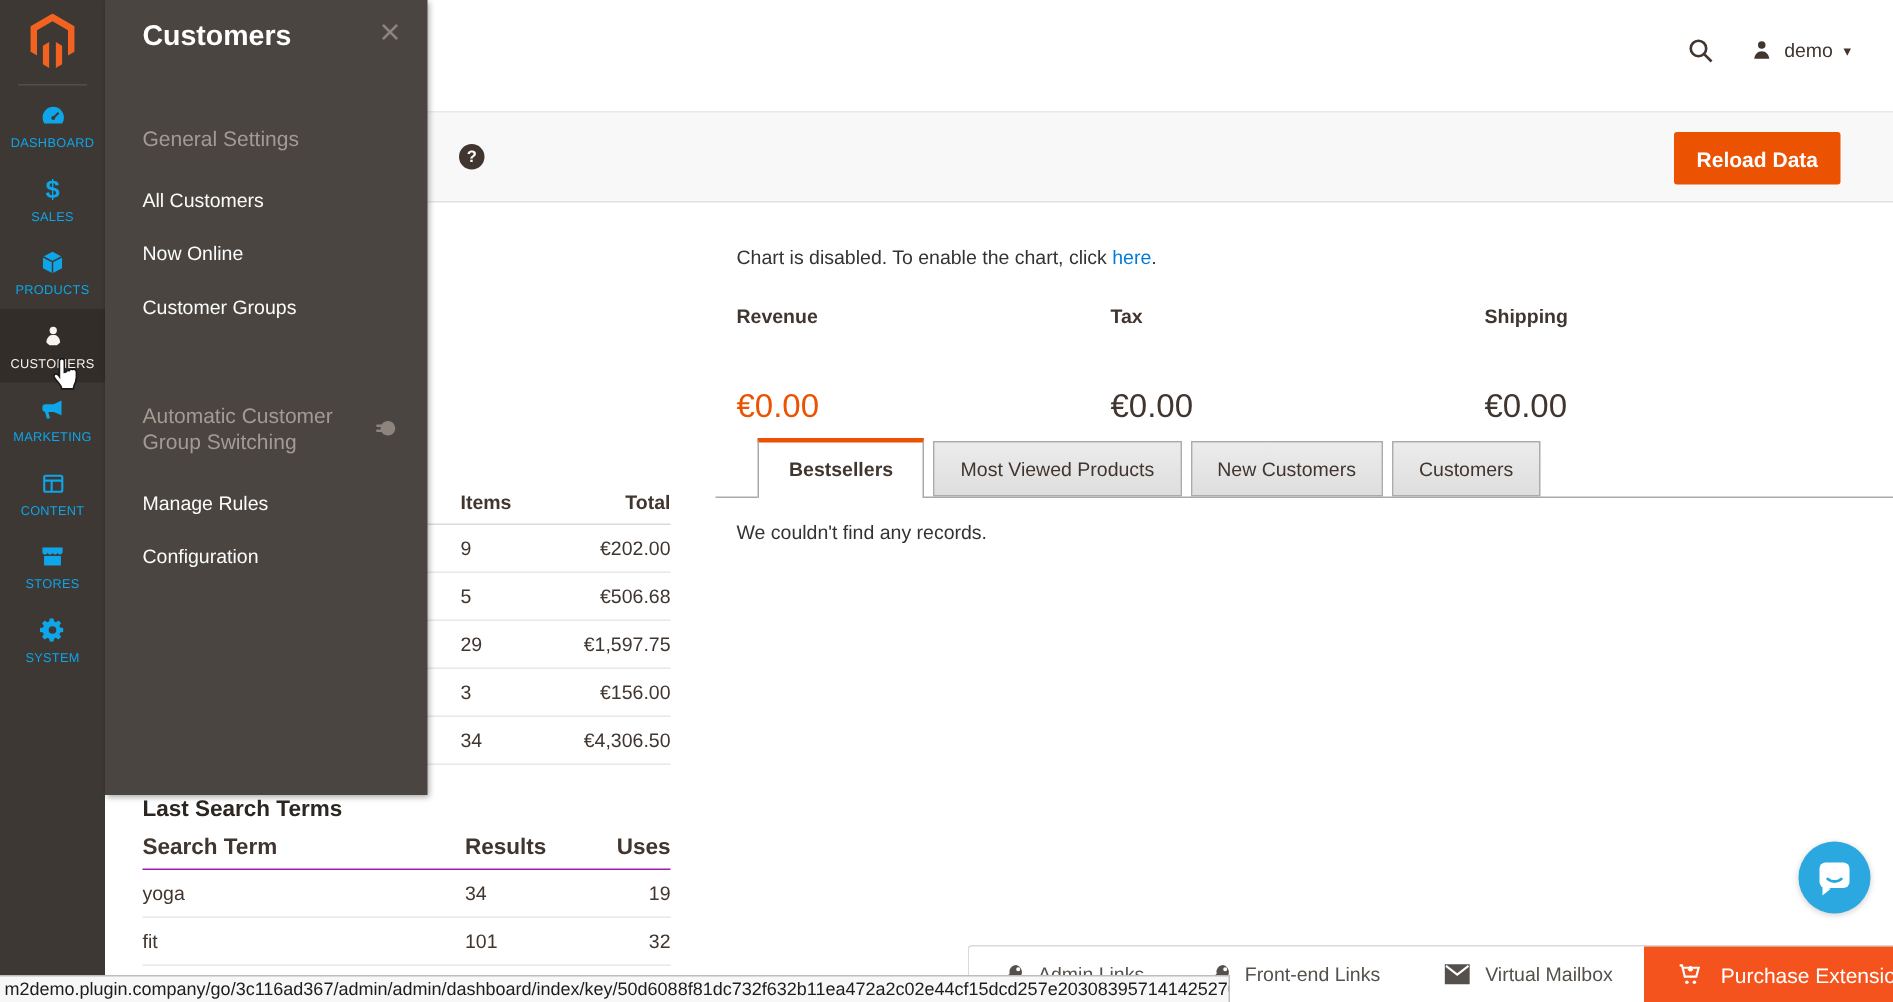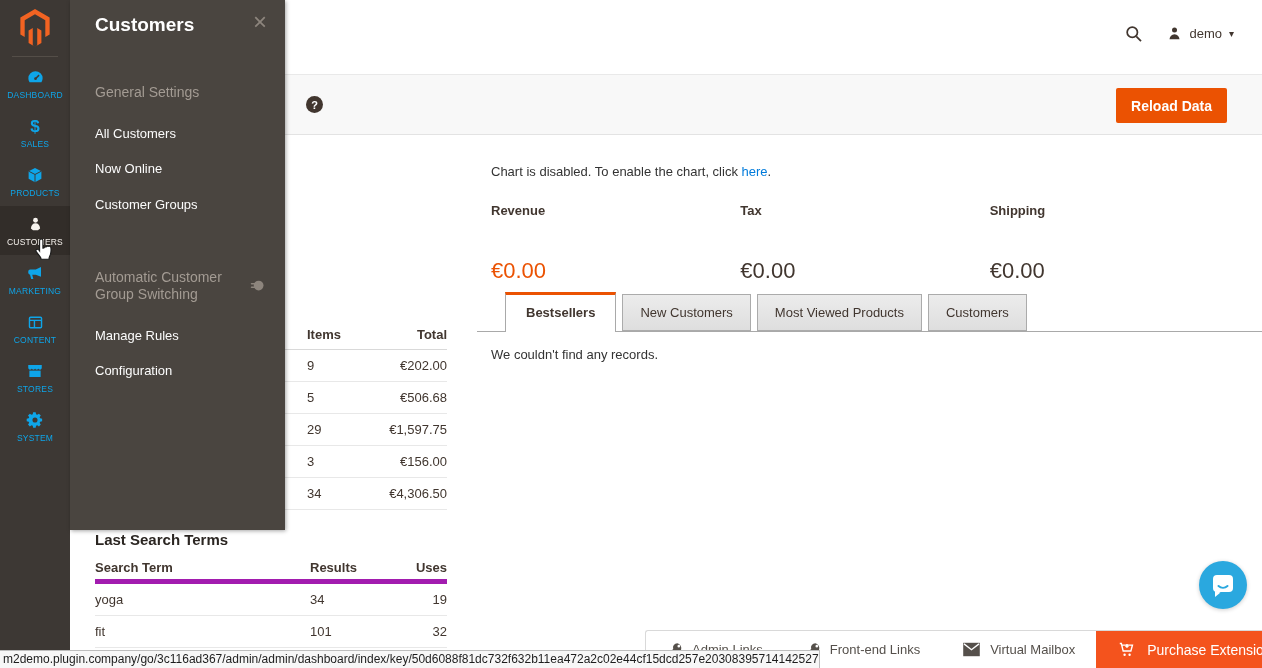--- a/index.html
+++ b/index.html
@@ -45,21 +45,21 @@
   
   .orders{position:absolute;left:95px;top:320px;width:352px;font-size:13px;color:#41362f;}
   .t-head{display:flex;align-items:center;height:29px;font-weight:bold;border-bottom:1px solid #d9d9d9;}
   .o-row{display:flex;align-items:center;height:31px;border-bottom:1px solid #e8e8e8;}
   .oc1{width:212px;}
   .oc2{width:60px;}
   .oc3{flex:1;text-align:right;}
 
   .search-terms{position:absolute;left:95px;top:531px;width:352px;color:#41362f;}
   .st-title{font-size:15px;font-weight:bold;color:#2b2622;margin:0 0 8px 0;}
-  .st-head{display:flex;align-items:center;height:23px;font-size:13px;font-weight:bold;border-bottom:5px solid #a21caf;}
+  .st-head{display:flex;align-items:flex-start;height:23px;font-size:15px;font-weight:bold;border-bottom:1px solid #a21caf;}
   .st-row{display:flex;align-items:center;height:31px;font-size:13px;border-bottom:1px solid #e8e8e8;}
   .sc1{width:215px;}
   .sc2{width:70px;}
   .sc3{flex:1;text-align:right;}
 
   
   .rail{position:absolute;left:0;top:0;width:70px;height:668px;background:#3d3834;z-index:20;}
   .logo{height:56px;display:flex;align-items:center;justify-content:center;cursor:pointer;}
   .logo-sep{height:1px;background:#544e48;margin:0 12px 2px 12px;}
   .rail-item{height:49px;display:flex;flex-direction:column;align-items:center;justify-content:center;
@@ -142,22 +142,22 @@
       <div class="total-value">€0.00</div>
     </div>
     <div class="total-col">
       <div class="total-label">Shipping</div>
       <div class="total-value">€0.00</div>
     </div>
   </div>
 
   <div class="tabs">
     <div class="tab active">Bestsellers</div>
+    <div class="tab plain">Most Viewed Products</div>
     <div class="tab plain">New Customers</div>
-    <div class="tab plain">Most Viewed Products</div>
     <div class="tab plain">Customers</div>
   </div>
   <div class="empty-note">We couldn't find any records.</div>
 
   <div class="orders">
     <div class="t-head">
       <div class="oc1"></div>
       <div class="oc2">Items</div>
       <div class="oc3">Total</div>
     </div>

